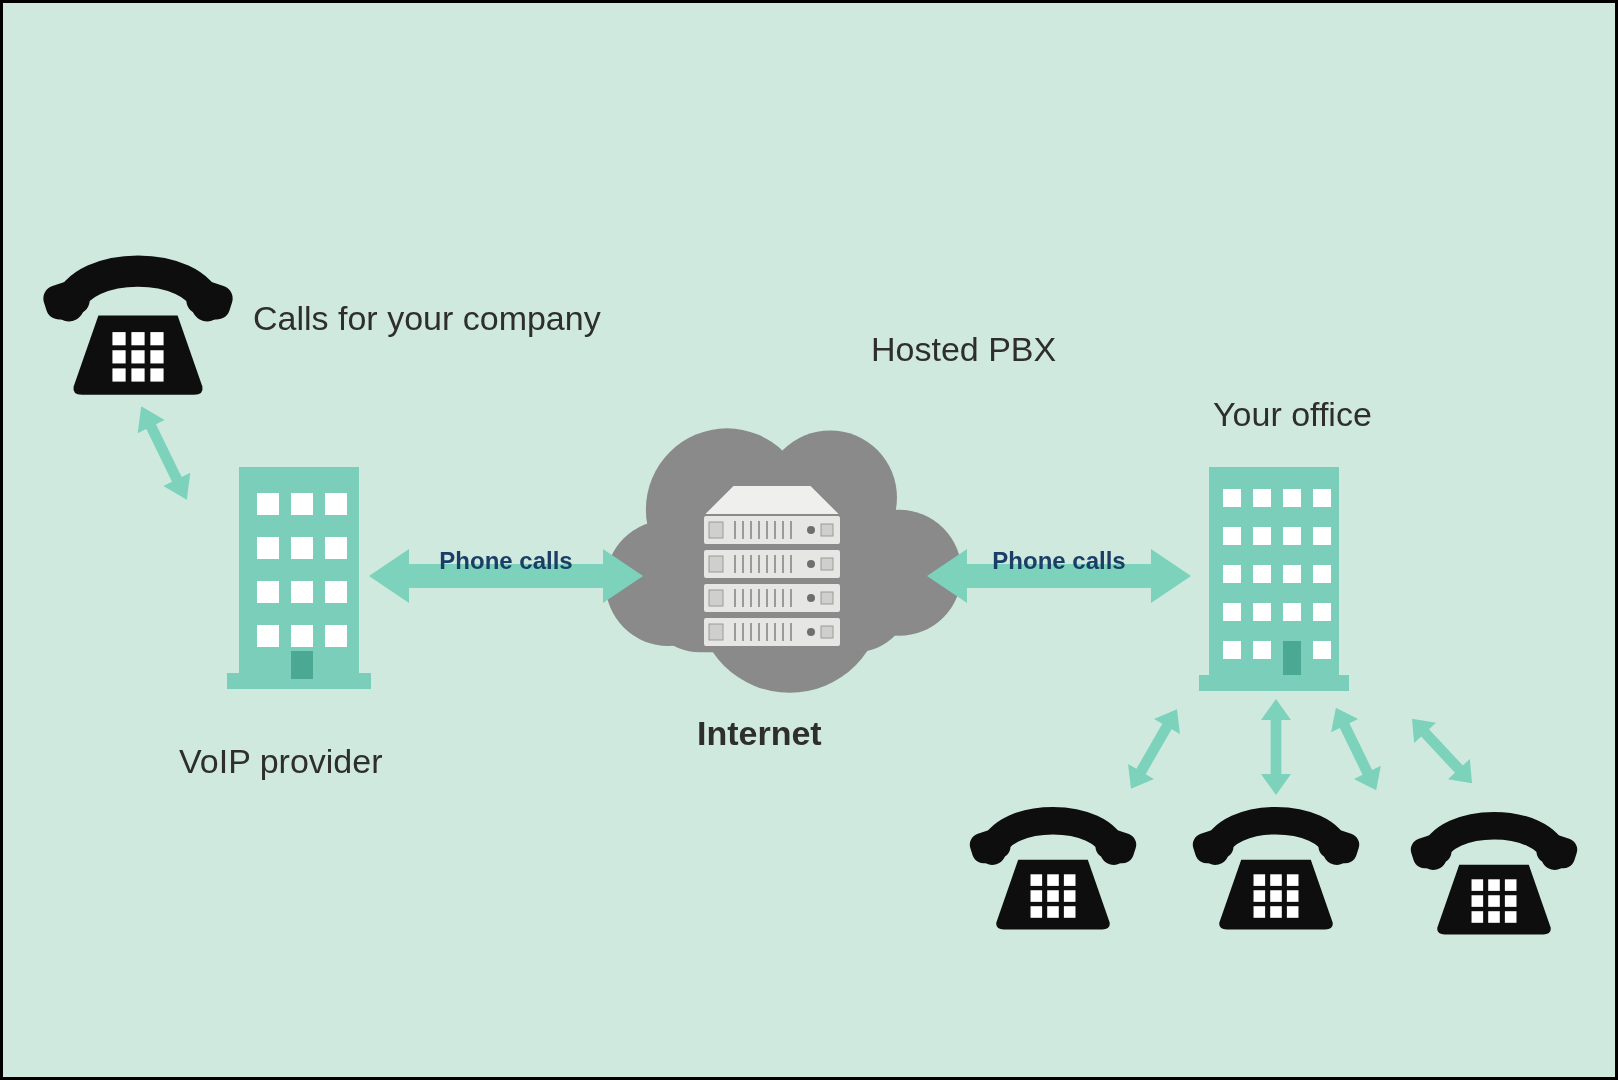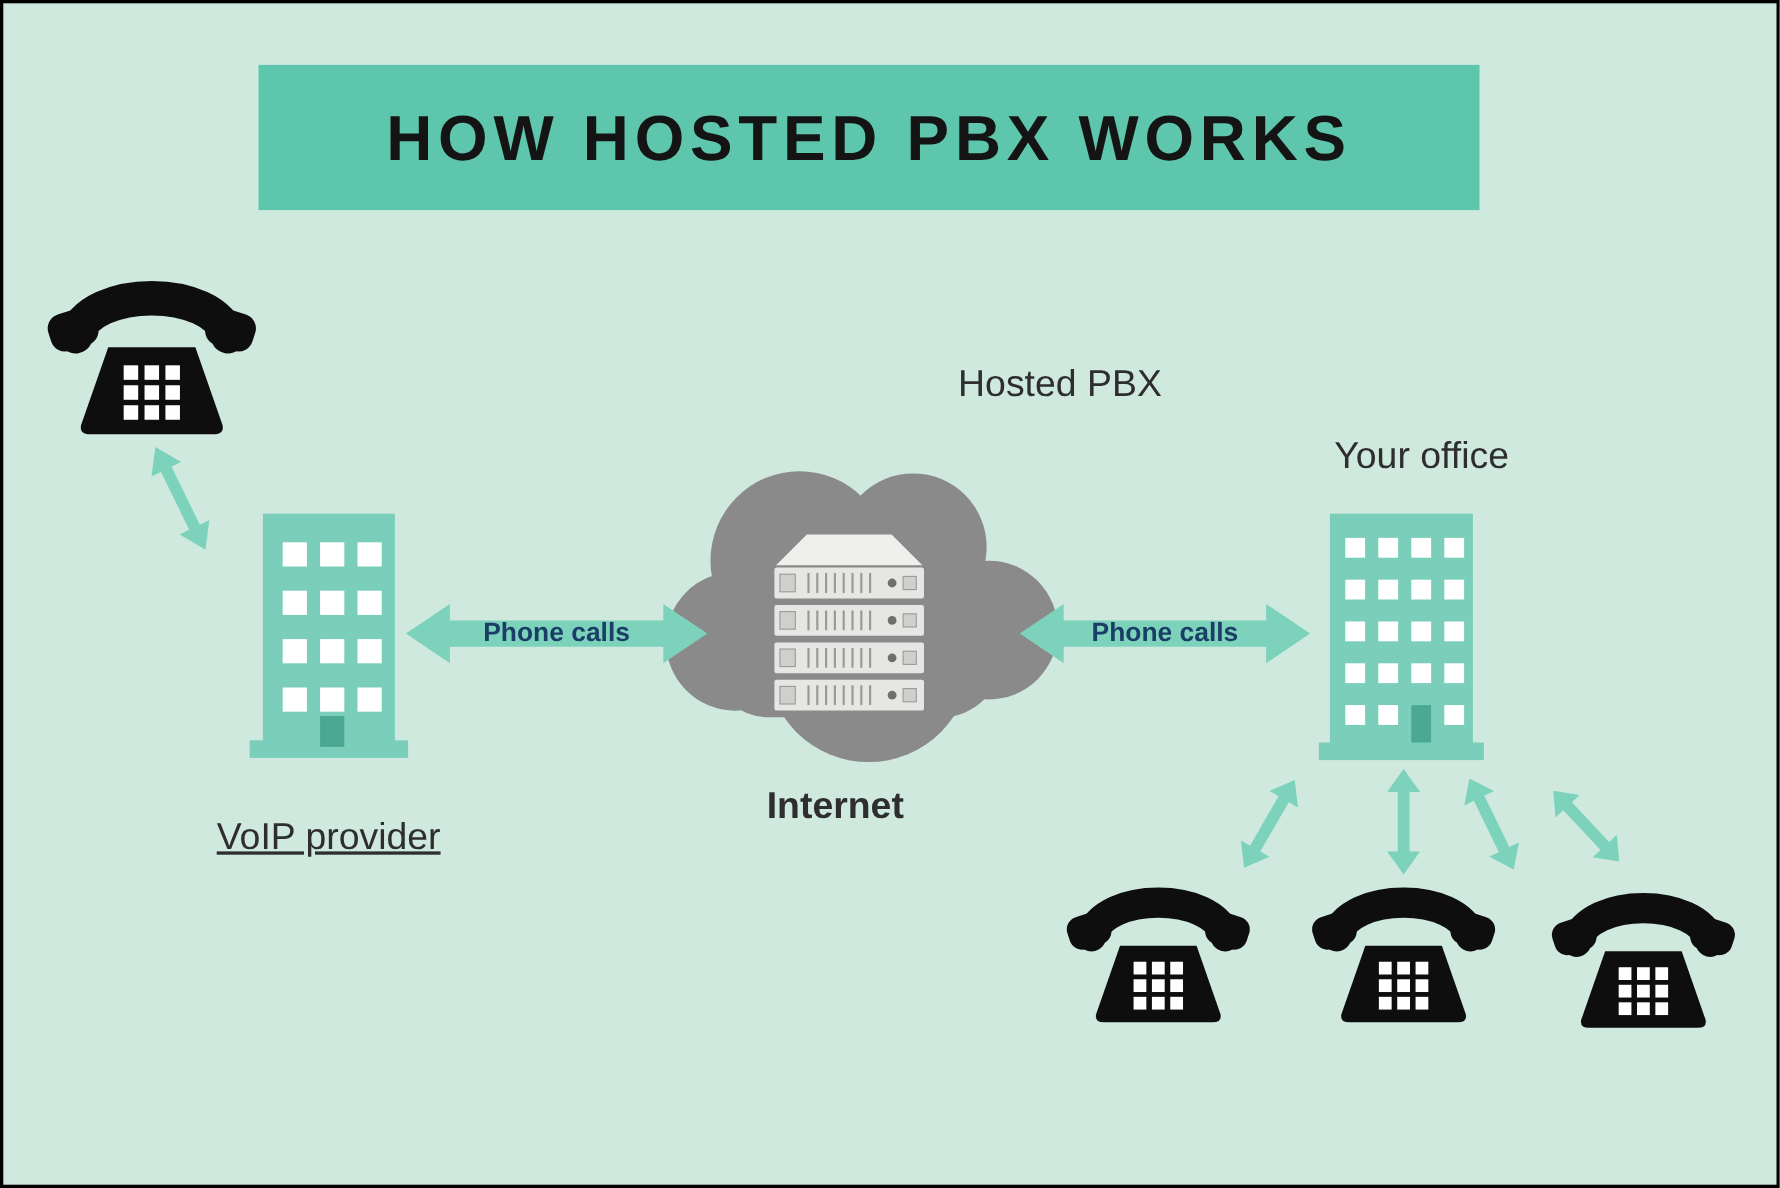--- a/index.html
+++ b/index.html
@@ -24,33 +24,33 @@
   }
   .label{
     font-size:34px;color:var(--text,#2e2e2e);
     white-space:nowrap;line-height:1.1;
   }
   .icon svg{display:block;width:100%;height:100%;}
   .phone{color:var(--phone,#0e0e0e);}
   .building{color:var(--building,#7bcfba);}
   .cloud{color:var(--cloud,#8a8a8a);}
   .teal-arrow{color:var(--arrow,#7dd2bc);}
-  .big-arrow{display:flex;align-items:center;justify-content:center;}
+  .big-arrow{display:flex;align-items:flex-start;justify-content:center;}
   .big-arrow svg{position:absolute;inset:0;width:100%;height:100%;}
   .big-arrow .arrow-label{
     position:relative;z-index:2;
     font-size:24px;font-weight:700;
     color:var(--phone-calls-text,#1b3e66);
   }
   
   #phone-top{left:30px;top:240px;width:210px;height:165px;}
   #label-calls{left:250px;top:297px;}
   #label-hosted{left:868px;top:328px;}
   #label-office{left:1186px;top:393px;margin-left:24px;}
-  #label-voip{left:194px;top:740px;text-decoration:underline;}
+  #label-voip{left:176px;top:740px;}
   #label-internet{left:694px;top:712px;font-weight:bold;}
   #building-left{left:218px;top:452px;width:156px;height:240px;z-index:2;}
   #building-right{left:1192px;top:450px;width:158px;height:242px;z-index:2;}
   #cloud{left:572px;top:405px;width:405px;height:295px;z-index:1;}
   #server{left:688px;top:468px;width:162px;height:190px;z-index:3;}
   #arrow-left{left:366px;top:544px;width:274px;height:58px;z-index:4;}
   #arrow-right{left:924px;top:544px;width:264px;height:58px;z-index:4;}
   .small-arrow{width:30px;z-index:4;}
   #sa-phone-provider{left:146px;top:398px;height:104px;transform:rotate(-26deg);}
   #sa-office-1{left:1136px;top:700px;height:92px;transform:rotate(30deg);}
@@ -59,23 +59,20 @@
   #sa-office-4{left:1424px;top:704px;height:88px;transform:rotate(-43deg);}
   #phone-b1{left:955px;top:793px;width:190px;height:145px;}
   #phone-b2{left:1178px;top:793px;width:190px;height:145px;}
   #phone-b3{left:1396px;top:798px;width:190px;height:145px;}
 </style>
 </head>
 <body>
 
 <div class="stage">
 
-  <div class="abs banner">
-    <h1>HOW HOSTED PBX WORKS</h1>
-  </div>
 
   <div class="abs icon phone" id="phone-top">
     <svg viewBox="0 0 120 100" preserveAspectRatio="xMidYMid meet" aria-hidden="true">
       <path d="M18 38 C26 10 94 10 102 38" stroke="currentColor" stroke-width="19" fill="none" stroke-linecap="round"></path>
       <rect x="3" y="24" width="27" height="21" rx="8" fill="currentColor" transform="rotate(-18 16 34)"></rect>
       <rect x="90" y="24" width="27" height="21" rx="8" fill="currentColor" transform="rotate(18 104 34)"></rect>
       <path d="M36 44 L84 44 L99 87 Q100 92 94 92 L26 92 Q20 92 21 87 Z" fill="currentColor"></path>
       <g fill="#ffffff">
         <rect x="44.5" y="54" width="8" height="8"></rect>
           <rect x="56" y="54" width="8" height="8"></rect>
@@ -83,20 +80,21 @@
         <rect x="44.5" y="65" width="8" height="8"></rect>
           <rect x="56" y="65" width="8" height="8"></rect>
           <rect x="67.5" y="65" width="8" height="8"></rect>
         <rect x="44.5" y="76" width="8" height="8"></rect>
           <rect x="56" y="76" width="8" height="8"></rect>
           <rect x="67.5" y="76" width="8" height="8"></rect>
       </g>
     </svg>
   </div>
 
+  <div class="abs label" id="label-calls">Calls for your company</div>
   <div class="abs label" id="label-hosted">Hosted PBX</div>
   <div class="abs label" id="label-office">Your office</div>
   <div class="abs label" id="label-voip">VoIP provider</div>
   <div class="abs label" id="label-internet">Internet</div>
 
   <div class="abs icon teal-arrow small-arrow" id="sa-phone-provider">
     <svg viewBox="0 0 28 110" preserveAspectRatio="none" aria-hidden="true">
       <polygon points="14,0 28,24 19,24 19,86 28,86 14,110 0,86 9,86 9,24 0,24" fill="currentColor"></polygon>
     </svg>
   </div>

